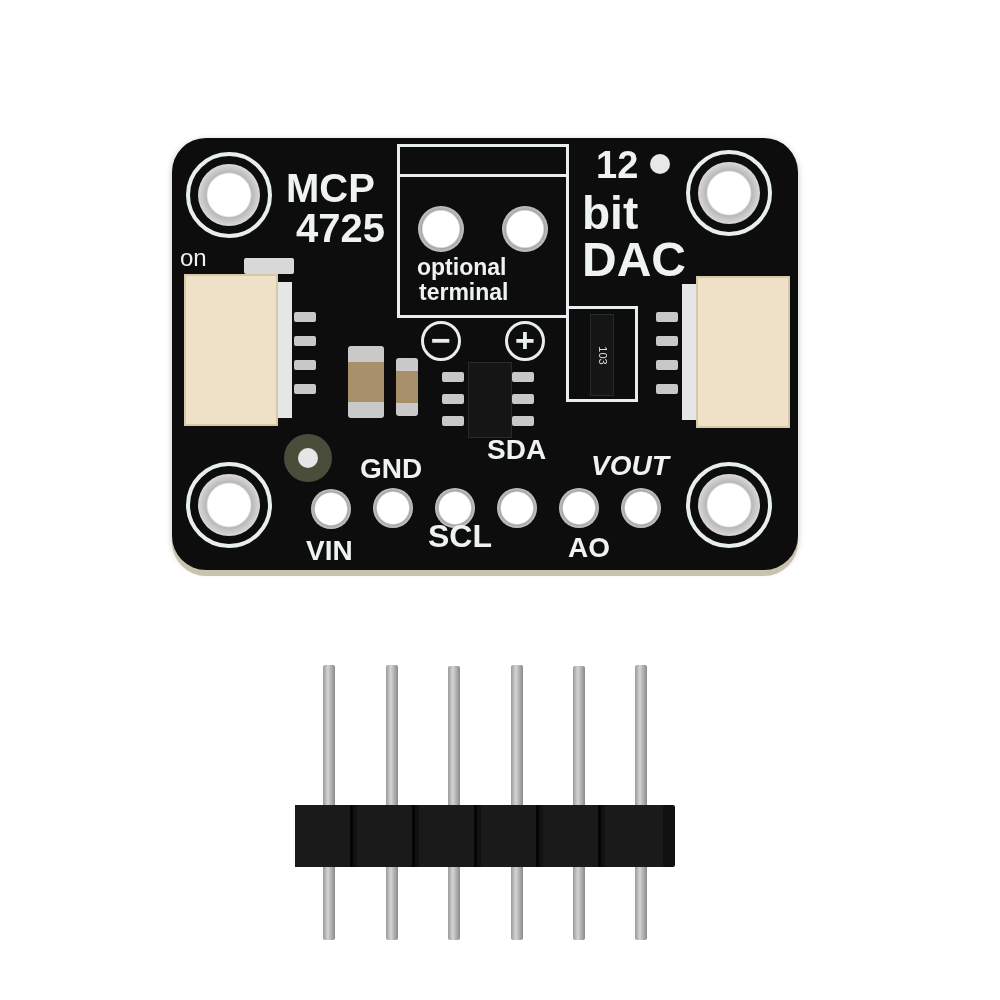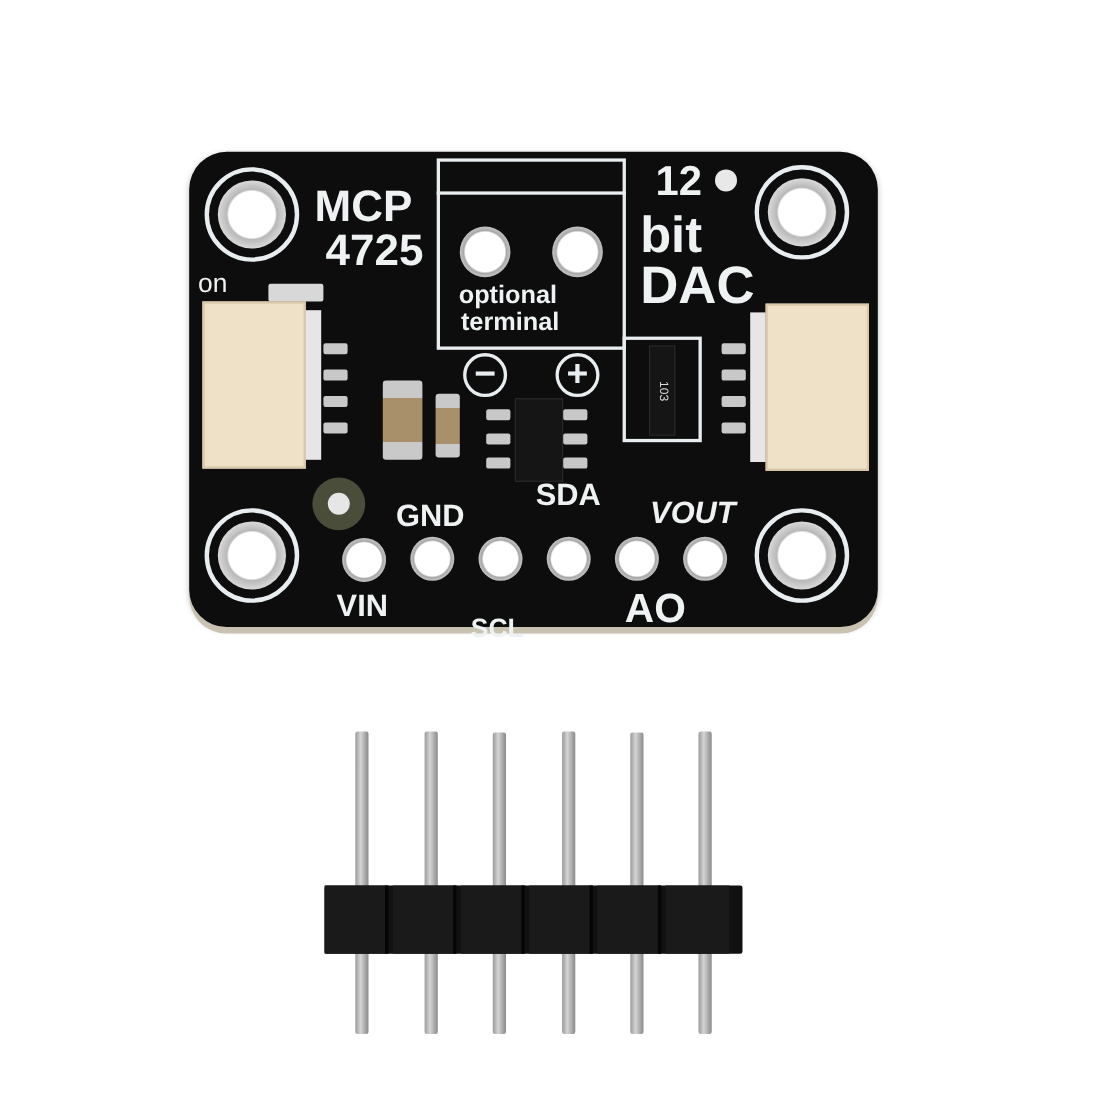--- a/index.html
+++ b/index.html
@@ -96,22 +96,22 @@
 <div class="abs silk" style="left:591px;top:452px;font-size:28px;font-style:italic;">VOUT</div>
 
 <div class="abs pad" style="left:311px;top:489px;"></div>
 <div class="abs pad" style="left:373px;top:488px;"></div>
 <div class="abs pad" style="left:435px;top:488px;"></div>
 <div class="abs pad" style="left:497px;top:488px;"></div>
 <div class="abs pad" style="left:559px;top:488px;"></div>
 <div class="abs pad" style="left:621px;top:488px;"></div>
 
 <div class="abs silk" style="left:306px;top:537px;font-size:28px;">VIN</div>
-<div class="abs silk" style="left:428px;top:560px;font-size:24px;">SCL</div>
-<div class="abs silk" style="left:568px;top:534px;font-size:37px;">AO</div>
+<div class="abs silk" style="left:428px;top:520px;font-size:32px;">SCL</div>
+<div class="abs silk" style="left:568px;top:534px;font-size:28px;">AO</div>
 
 <div class="abs pin" style="left:323px;top:665px;height:275px;"></div>
 <div class="abs pin" style="left:386px;top:665px;height:275px;"></div>
 <div class="abs pin" style="left:448px;top:666px;height:274px;"></div>
 <div class="abs pin" style="left:511px;top:665px;height:275px;"></div>
 <div class="abs pin" style="left:573px;top:666px;height:274px;"></div>
 <div class="abs pin" style="left:635px;top:665px;height:275px;"></div>
 <div class="abs housing" style="left:295px;top:805px;width:380px;height:62px;display:flex;">
   <div class="seg"></div>
   <div class="seg" style="margin-left:4px;"></div>

